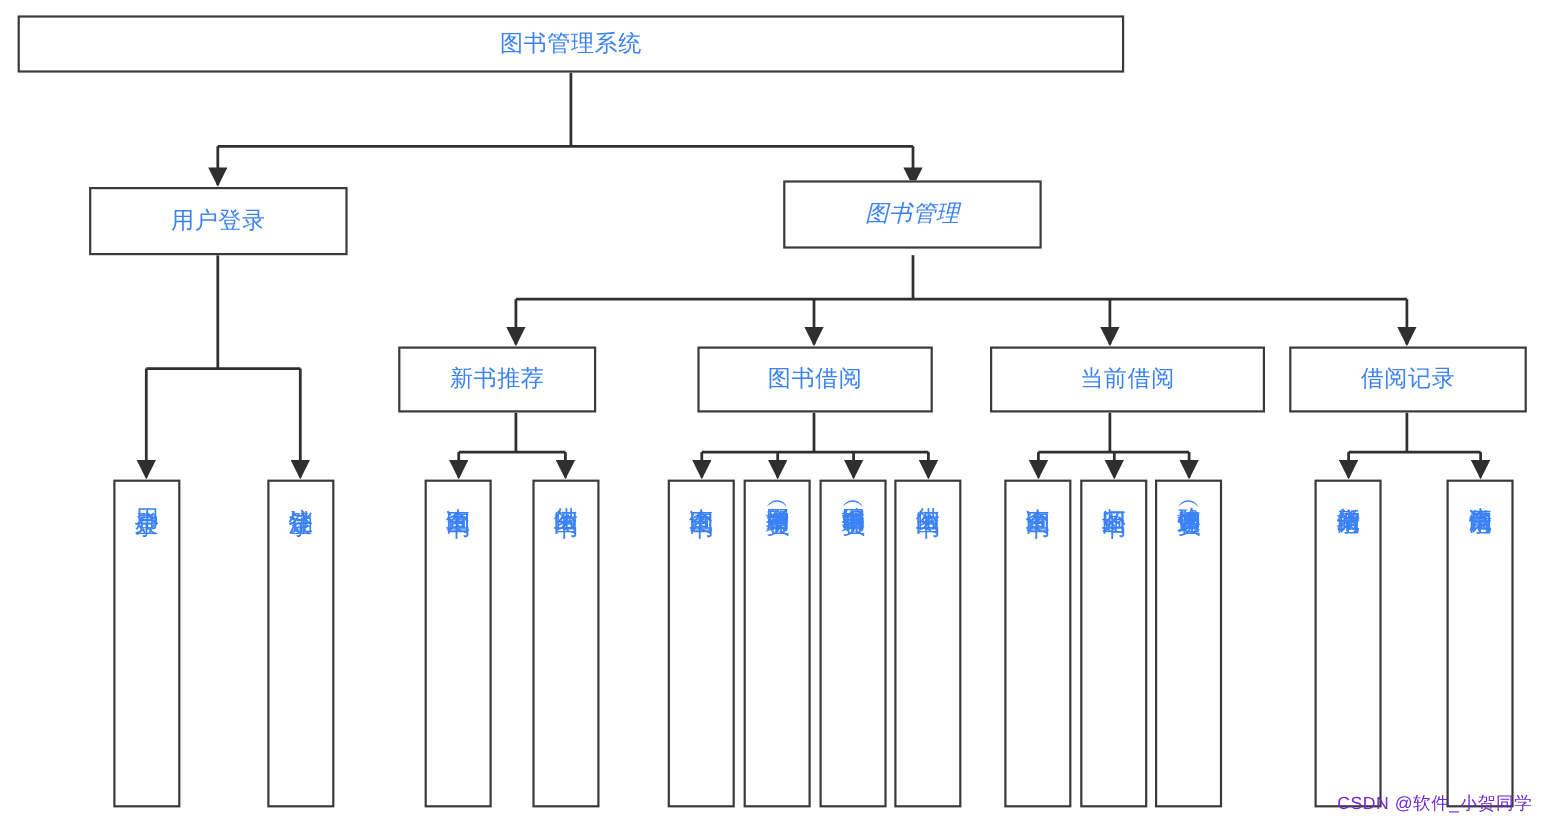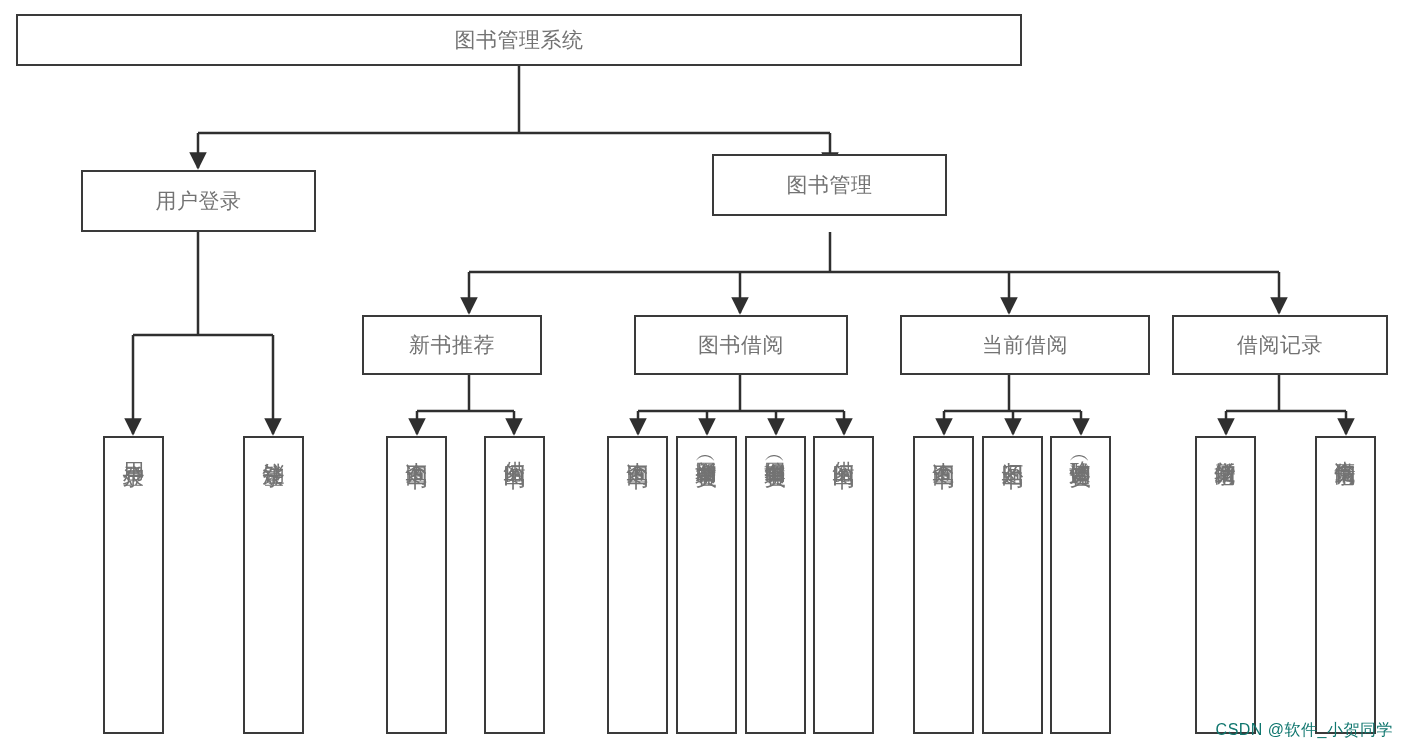--- a/index.html
+++ b/index.html
@@ -26,21 +26,21 @@
     pointer-events: none;
   }
   .node {
     position: absolute;
     box-sizing: border-box;
     background: #ffffff;
     border: 2px solid #3a3a3a;
     display: flex;
     align-items: center;
     justify-content: center;
-    color: #737373;
+    color: #3b82f6;
   }
   .node-label {
     display: block;
     line-height: 1.12;
     text-align: center;
     letter-spacing: 0.5px;
   }
   .node.horizontal .node-label {
     writing-mode: horizontal-tb;
     font-size: 21px;
@@ -59,21 +59,21 @@
   }
   .node.vertical.tall-text .node-label {
     font-size: 21px;
     letter-spacing: 1px;
   }
   #watermark {
     position: absolute;
     right: 12px;
     bottom: 6px;
     font-size: 16px;
-    color: #0f766e;
+    color: #6d28d9;
     white-space: nowrap;
     letter-spacing: 0.5px;
   }
 </style>
 </head>
 <body>
 
 <div id="canvas">
 
   <svg id="edges" viewBox="0 0 1405 747" width="1405" height="747">
@@ -126,21 +126,21 @@
     </g>
   </svg>
 
   <div class="node horizontal" style="left:16px; top:14px; width:1006px; height:52px;">
     <span class="node-label">图书管理系统</span>
   </div>
 
   <div class="node horizontal" style="left:81px; top:170px; width:235px; height:62px;">
     <span class="node-label">用户登录</span>
   </div>
-  <div class="node horizontal" style="left:712px; top:154px; width:235px; height:62px;">
+  <div class="node horizontal" style="left:712px; top:164px; width:235px; height:62px;font-style:italic;">
     <span class="node-label">图书管理</span>
   </div>
 
   <div class="node horizontal" style="left:362px; top:315px; width:180px; height:60px;">
     <span class="node-label">新书推荐</span>
   </div>
   <div class="node horizontal" style="left:634px; top:315px; width:214px; height:60px;justify-content:center;">
     <span class="node-label">图书借阅</span>
   </div>
   <div class="node horizontal" style="left:900px; top:315px; width:250px; height:60px;">

